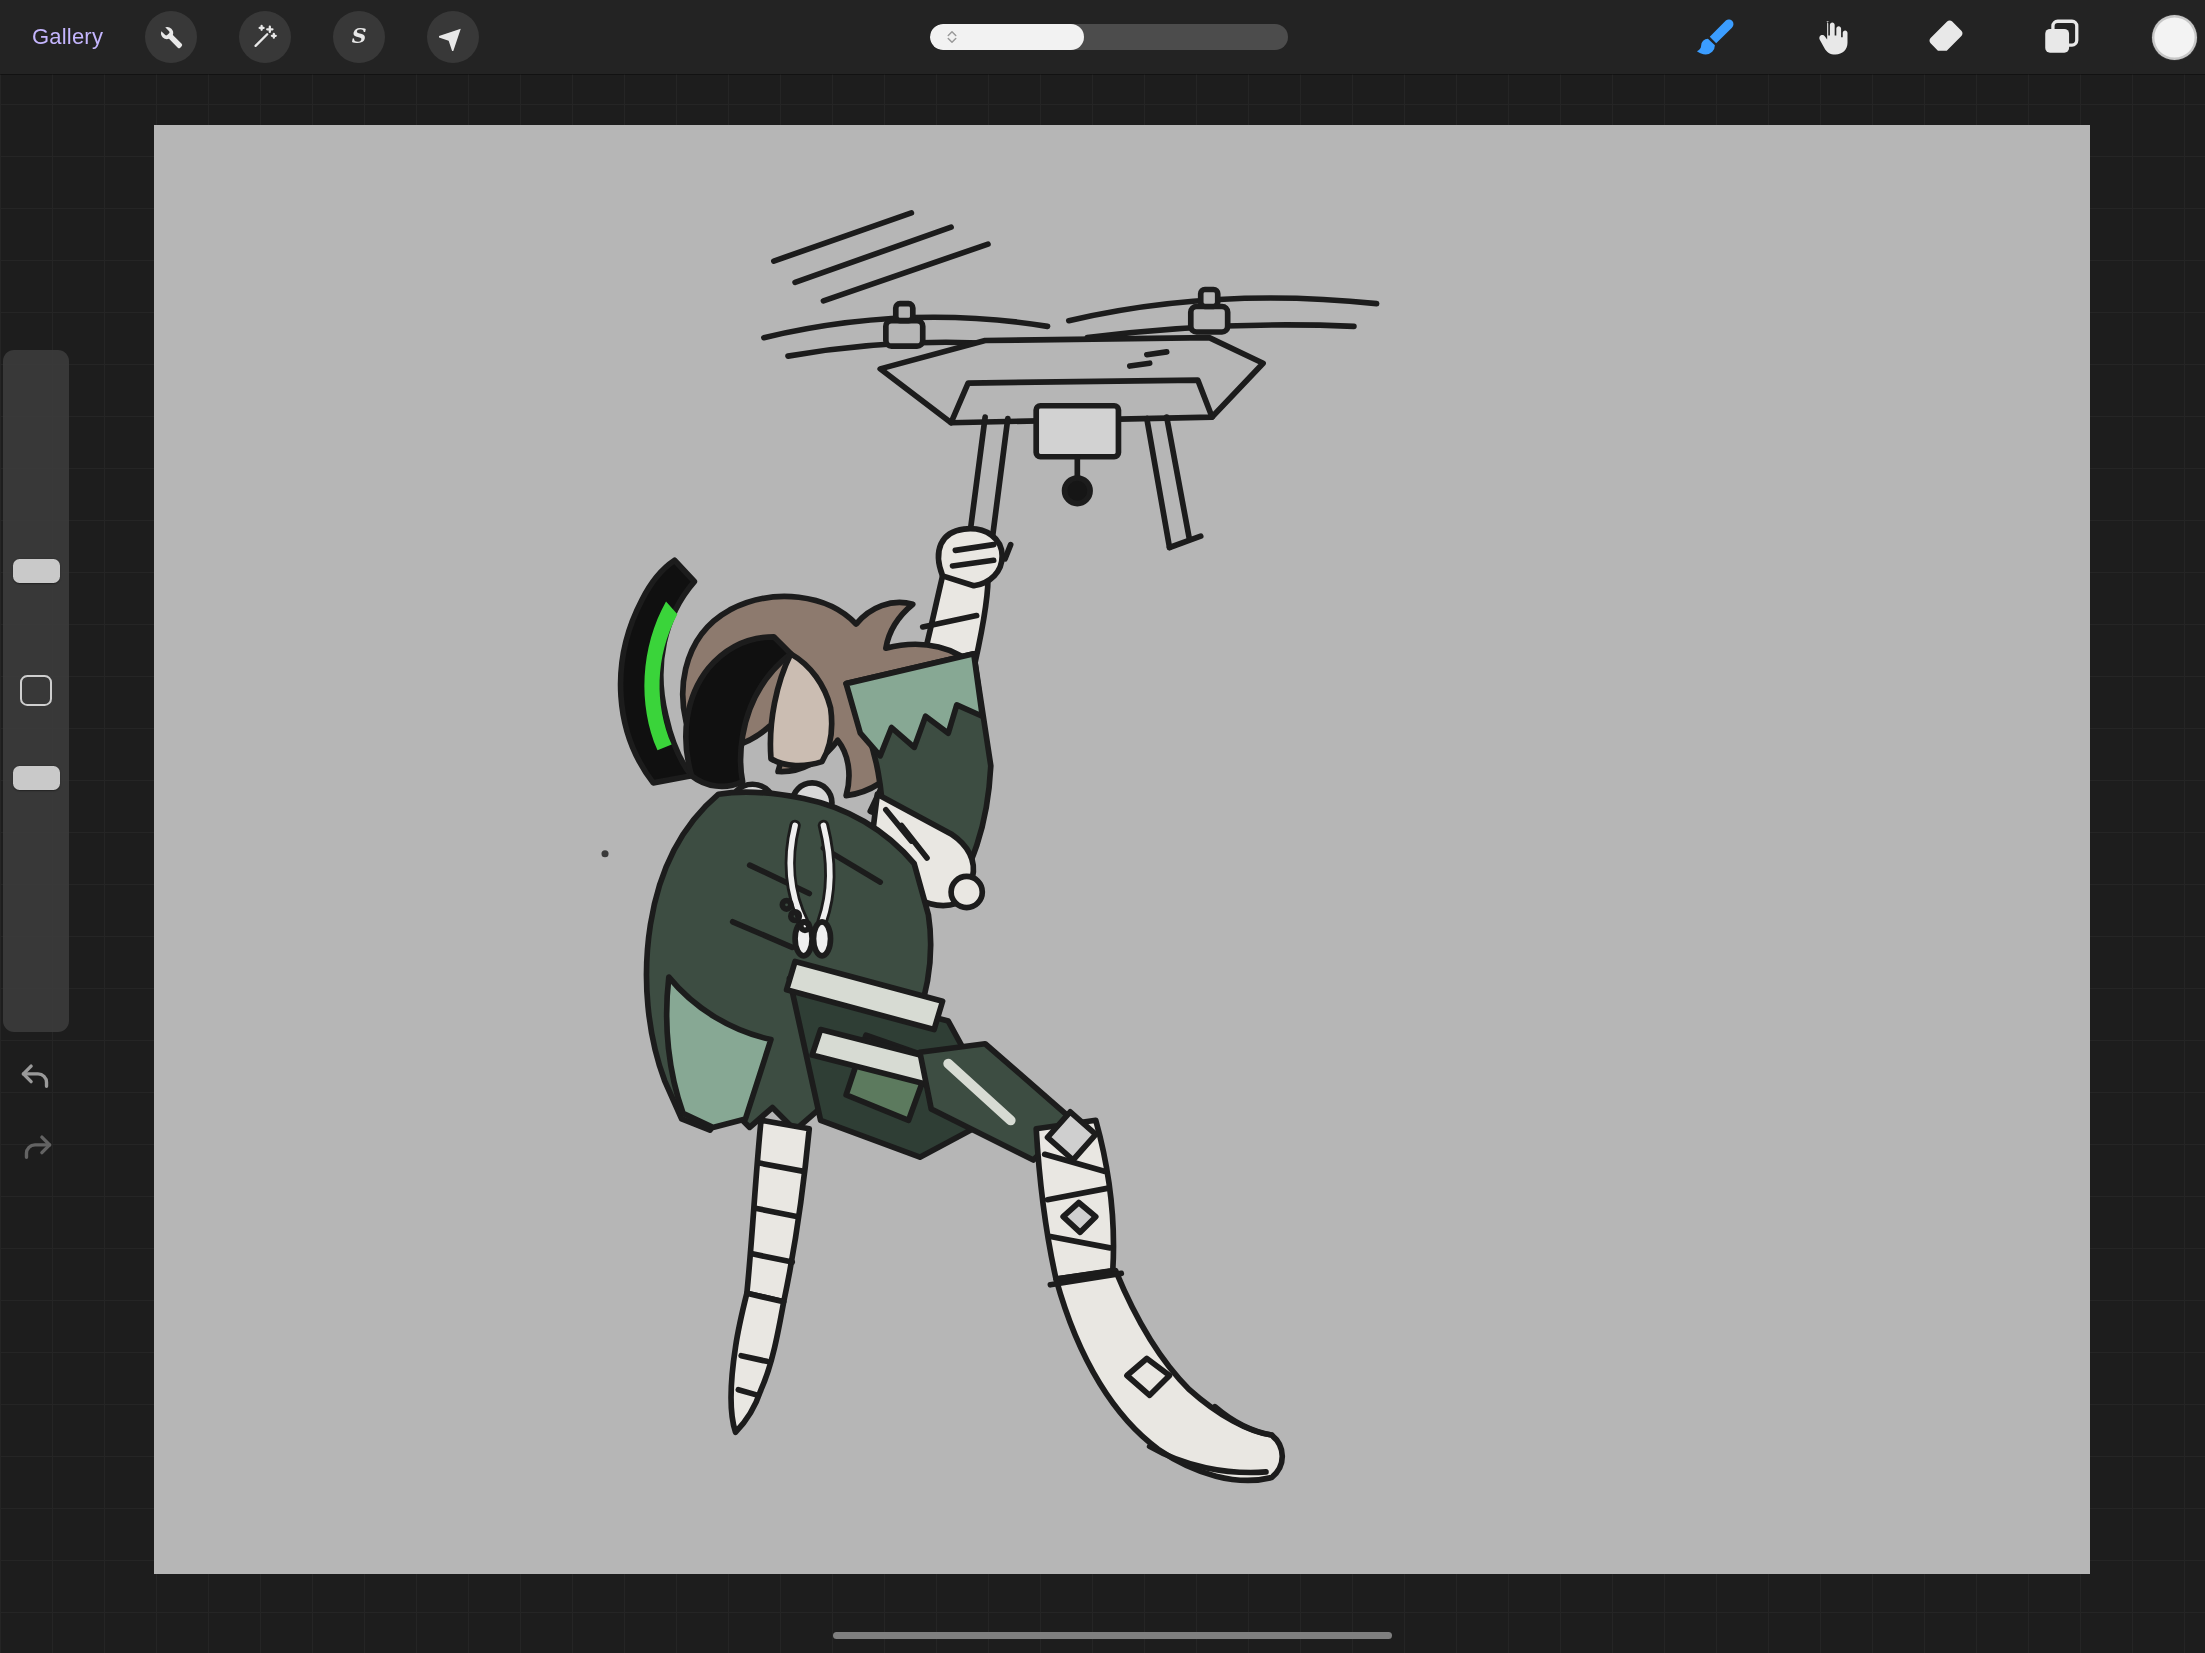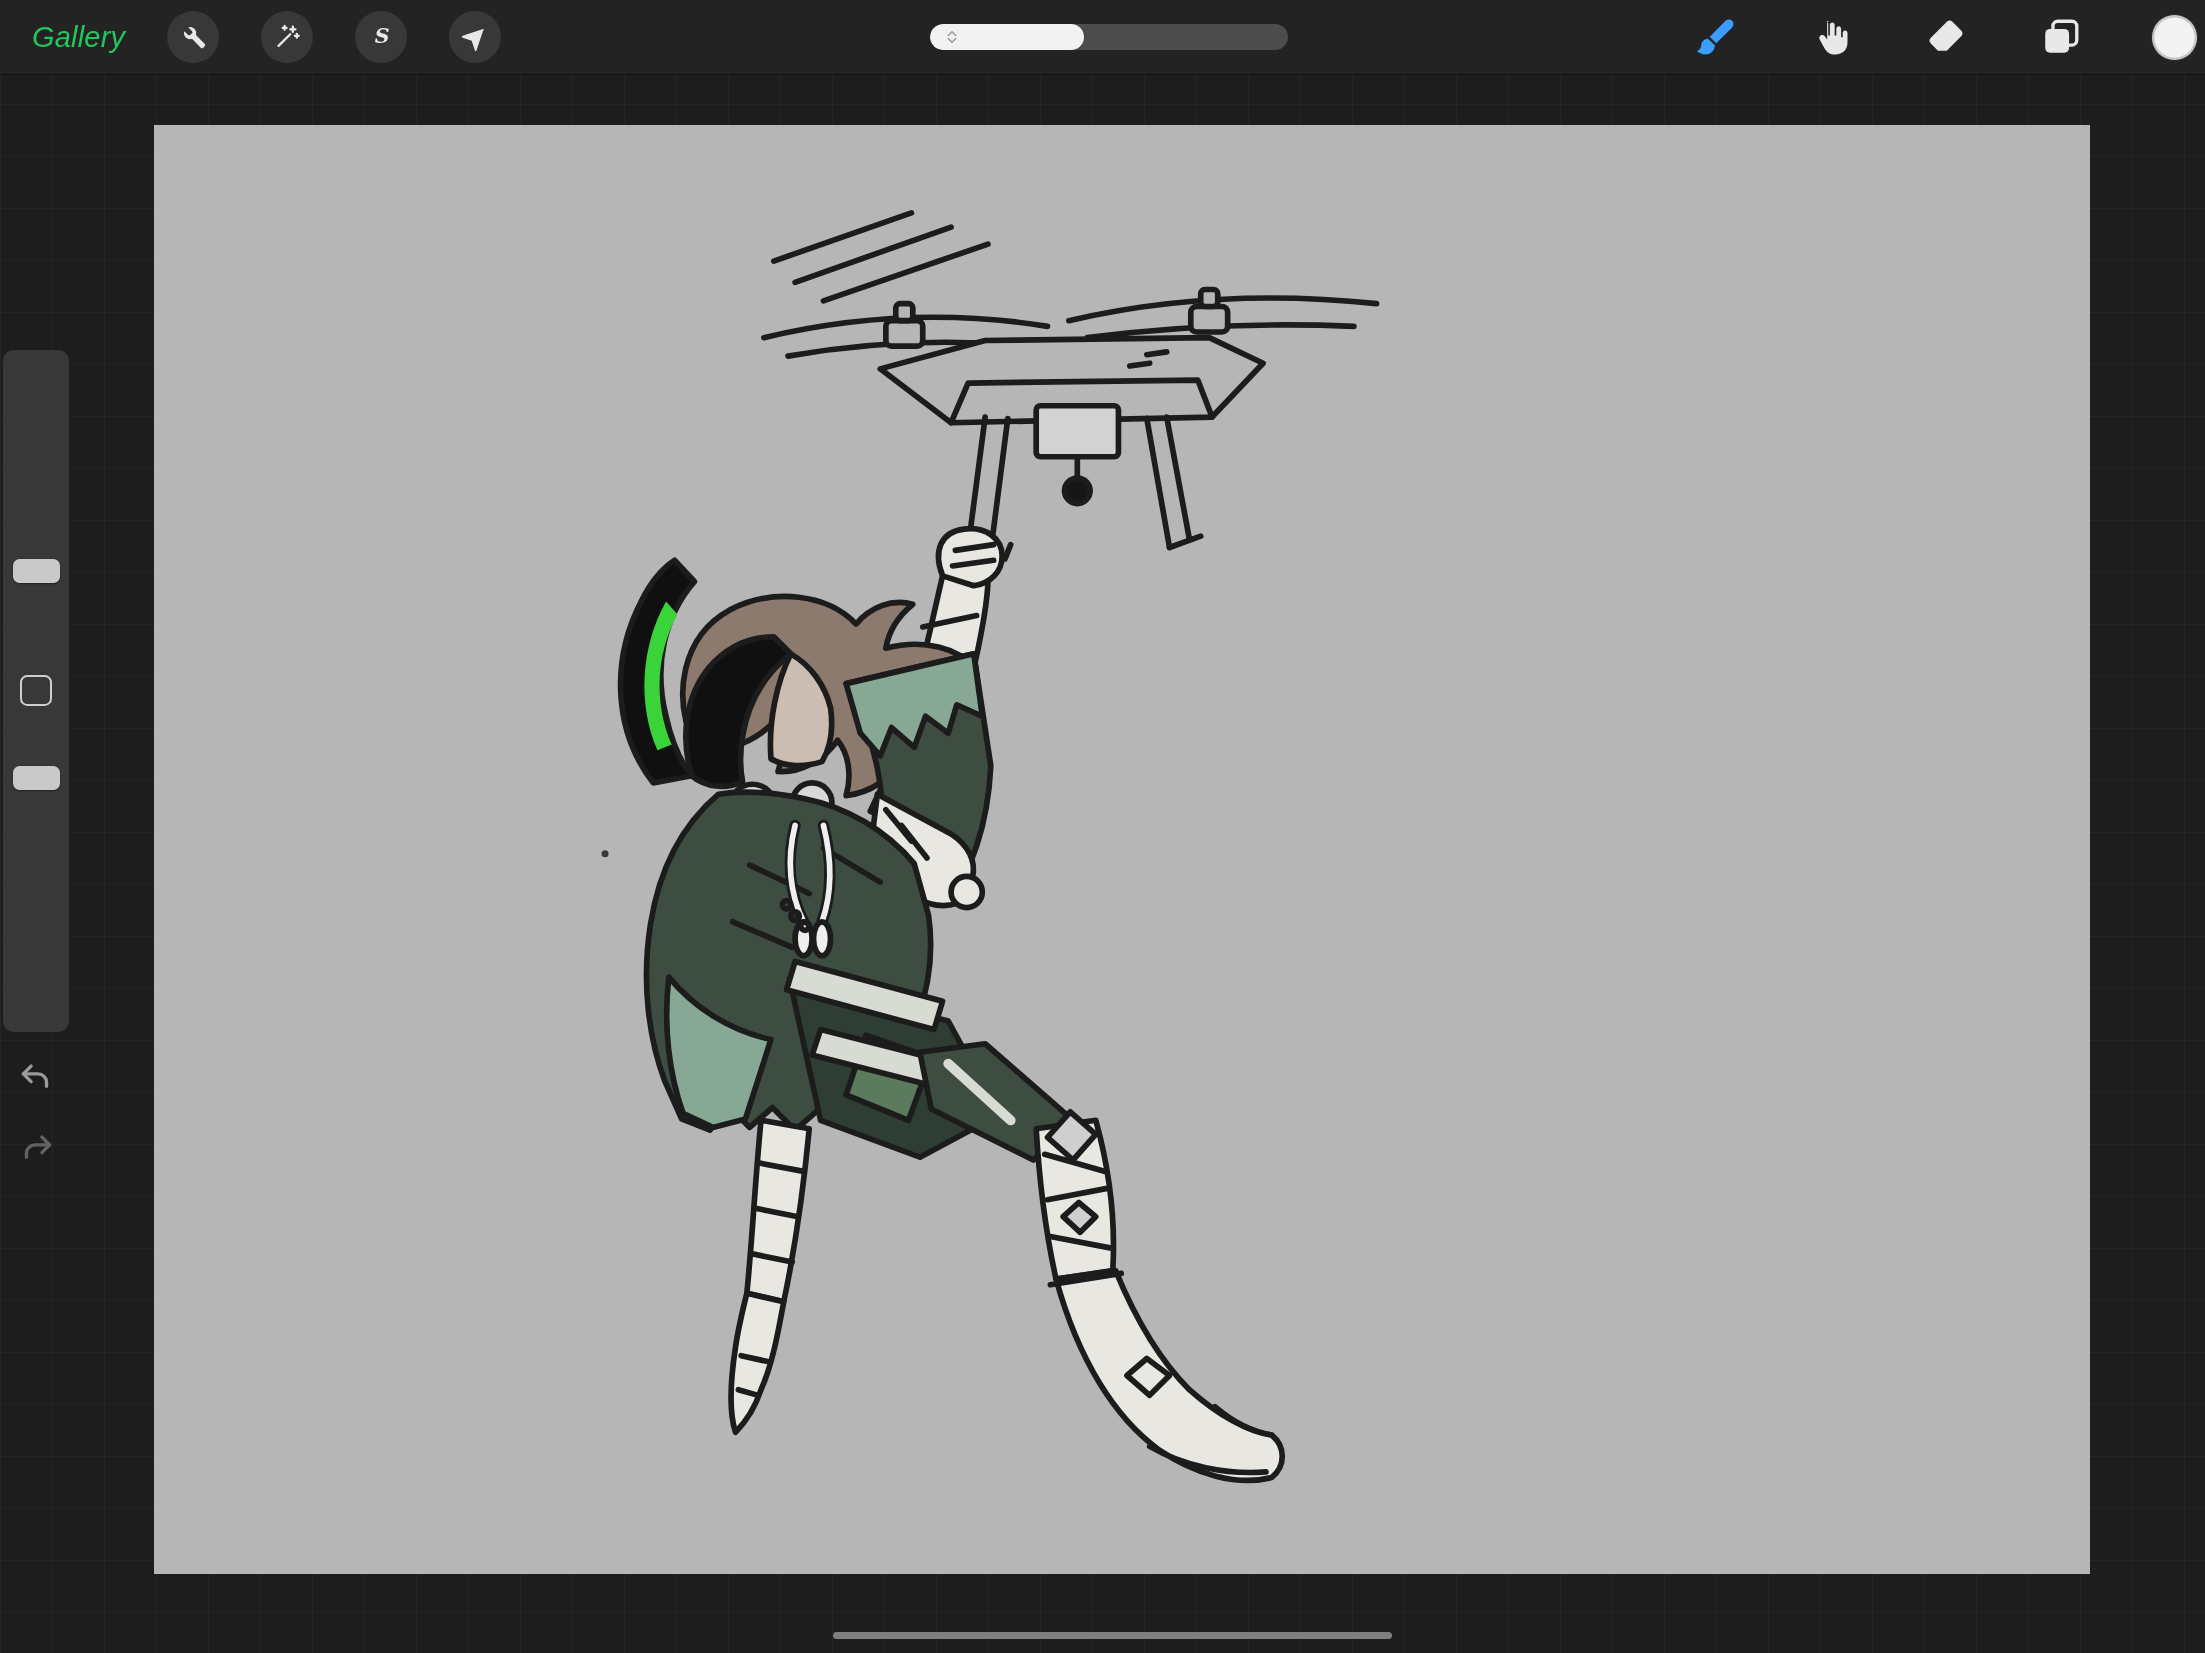--- a/index.html
+++ b/index.html
@@ -15,21 +15,21 @@
   }
   button{background:none;border:0;padding:0;margin:0;cursor:pointer;font-family:inherit;}
 
   
   .topbar{
     position:absolute;top:0;left:0;width:2205px;height:74px;
     background:#232323;z-index:40;display:flex;align-items:center;
     box-shadow:0 0.8px 0 rgba(0,0,0,.45);
   }
   .tb-left{display:flex;align-items:center;gap:42px;padding-left:32px;}
-  .gallery-btn{color:#22c55e;font-size:29px;letter-spacing:0.2px;font-style:italic;}
+  .gallery-btn{color:#c4b5fd;font-size:22px;letter-spacing:0.2px;}
   .tool-circle{
     width:52px;height:52px;border-radius:50%;background:#383838;
     display:flex;align-items:center;justify-content:center;flex:0 0 auto;
   }
   .tool-circle svg{width:27.4px;height:27.4px;display:block;}
 
   .progress{
     position:absolute;left:930px;top:24px;width:358px;height:26px;
     border-radius:13px;background:#4c4c4c;overflow:hidden;
   }

